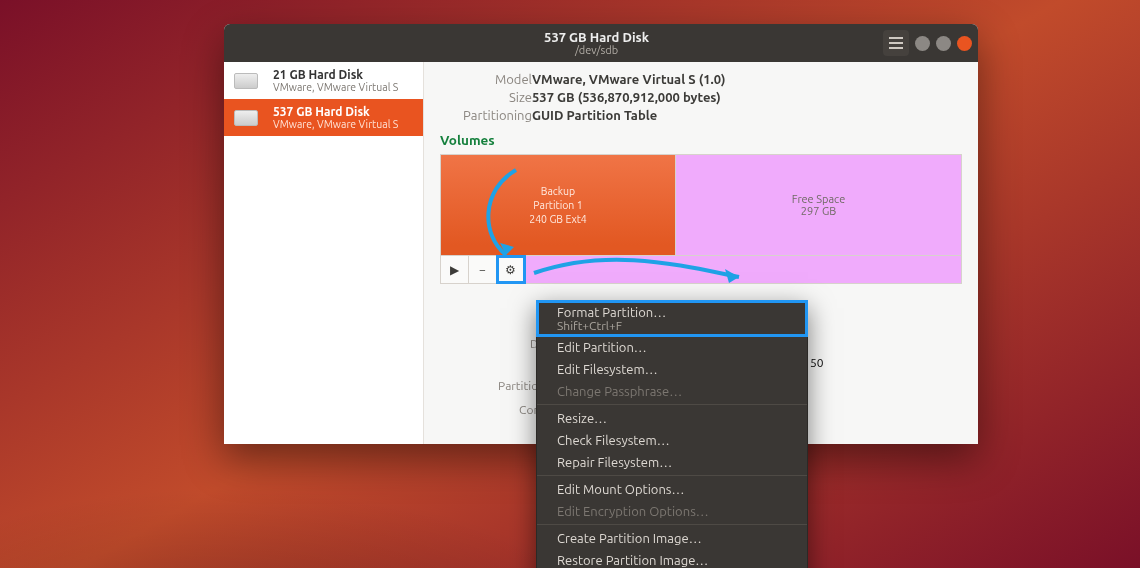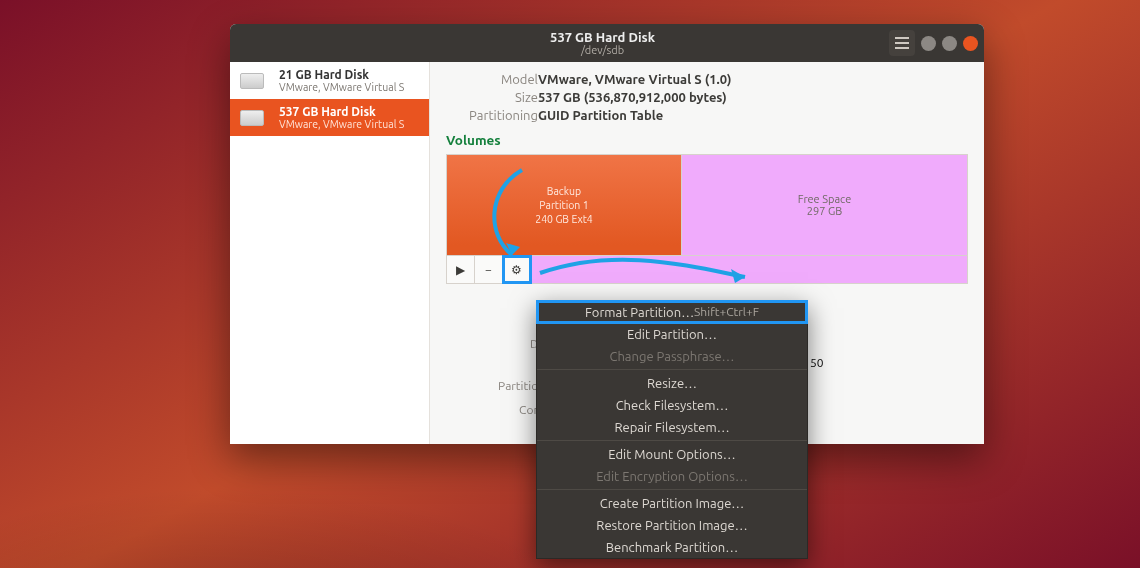--- a/index.html
+++ b/index.html
@@ -8,21 +8,21 @@
     background: linear-gradient(150deg, #7a1028 0%, #c14b2b 50%, #7a1028 100%);
     overflow: hidden;
     position: relative;
   }
   .wallpaper-curve {
     position: absolute; left: 0; bottom: 0; width: 1140px; height: 200px;
     background: radial-gradient(ellipse 700px 300px at 20% 150%, rgba(0,0,0,0.25), transparent 60%);
     pointer-events: none;
   }
   .window {
-    position: absolute; left: 230px; top: 24px;
+    position: absolute; left: 224px; top: 24px;
     width: 754px; height: 420px;
     background: #f7f7f6;
     border-radius: 6px 6px 0 0;
     box-shadow: 0 15px 40px rgba(0,0,0,0.45);
     overflow: visible;
   }
   .titlebar {
     height: 38px;
     background: #3a3734;
     border-radius: 6px 6px 0 0;
@@ -89,22 +89,23 @@
     position: absolute; left: 536px; top: 300px;
     width: 272px;
     background: #3a3734; color: #ded9d3;
     font-size: 13px;
     border: 1px solid #2b2926;
     box-shadow: 0 8px 24px rgba(0,0,0,0.5);
     z-index: 50;
   }
   .ctx-item {
     display: flex; justify-content: center;
-    padding: 4px 8px;
+    padding: 4px 20px;
     white-space: nowrap;
+    flex-direction: column;
   }
   .ctx-item.disabled { color: #7c7771; }
   .ctx-item.highlight { background: #3a3734; outline: 3px solid #2196f3; outline-offset: -2px; }
   .ctx-sep { height: 1px; background: #4e4a45; margin: 2px 0; }
   .ctx-accel { color: #aaa59e; font-size: 12px; }
   .behind-labels { position: absolute; left: 455px; top: 332px; font-size: 12px; color: #8b8680; width: 90px; text-align: right; line-height: 24px; pointer-events:none;}
   .behind-right { position:absolute; left:810px; top:356px; font-size:12px; color:#000000; pointer-events:none;}
 </style>
 </head>
 <body>
@@ -212,20 +213,23 @@
 <div class="behind-right">50</div>
 
 <div class="ctx-menu" id="ctx">
     <div class="ctx-item highlight">
       <span>Format Partition…</span>
       <span class="ctx-accel">Shift+Ctrl+F</span>
     </div>
     <div class="ctx-item">
       <span>Edit Partition…</span>
     </div>
+    <div class="ctx-item">
+      <span>Edit Filesystem…</span>
+    </div>
     <div class="ctx-item disabled">
       <span>Change Passphrase…</span>
     </div>
     <div class="ctx-sep"></div>
     <div class="ctx-item">
       <span>Resize…</span>
     </div>
     <div class="ctx-item">
       <span>Check Filesystem…</span>
     </div>

